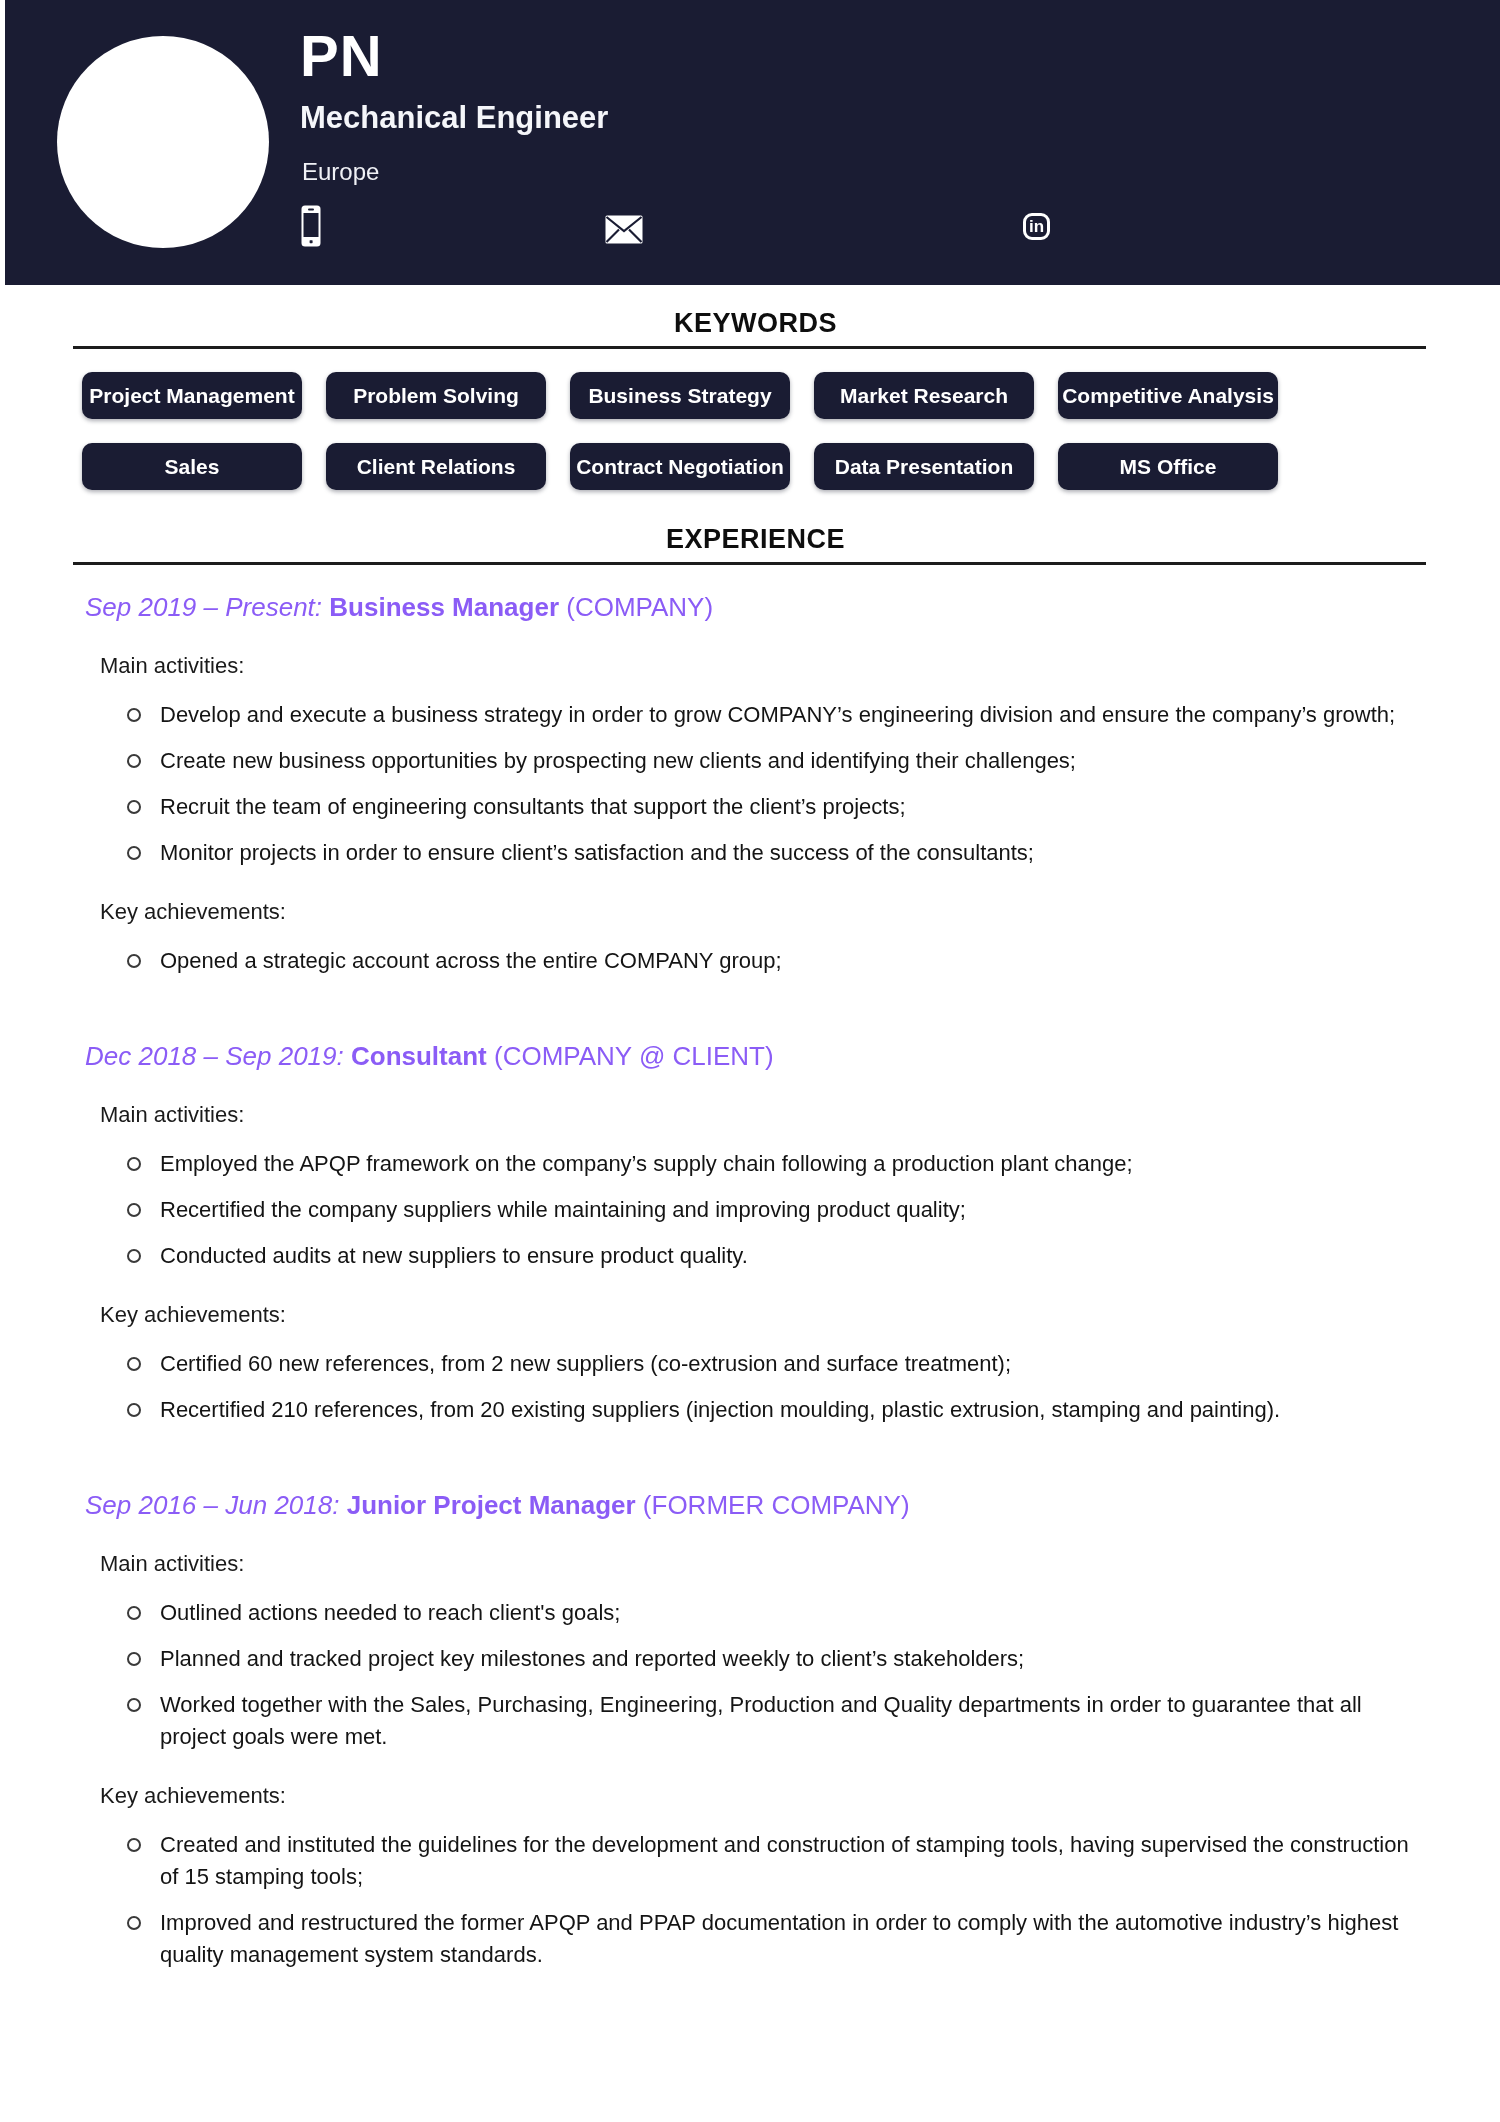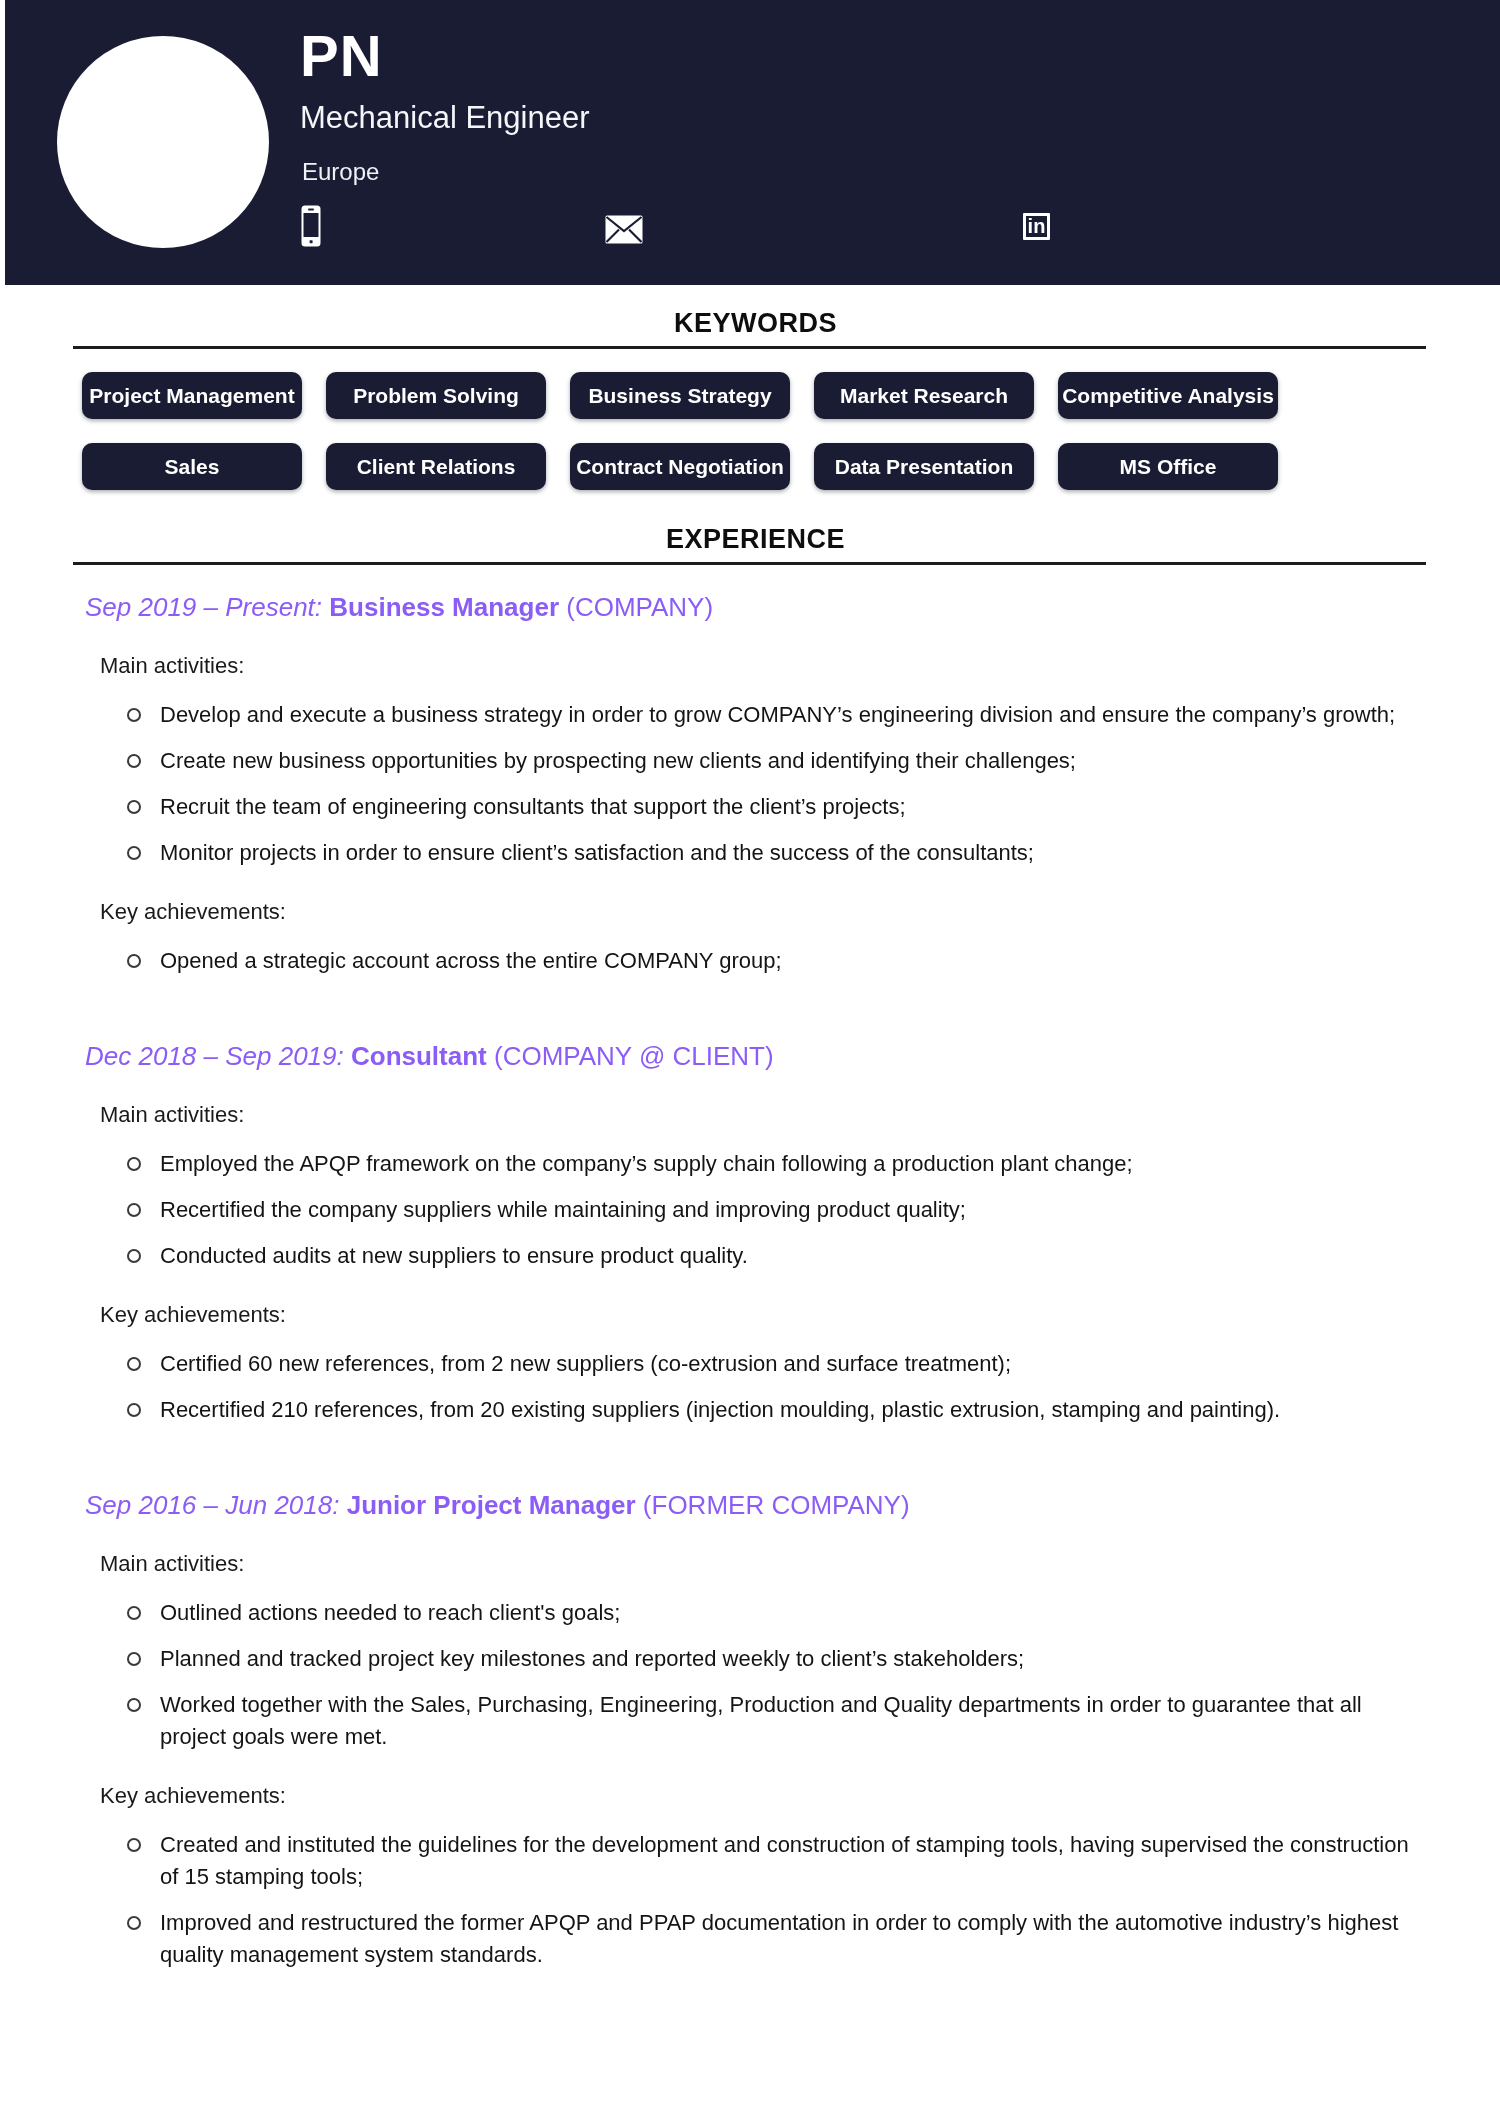--- a/index.html
+++ b/index.html
@@ -19,33 +19,33 @@
   .avatar{
     position:absolute;left:52px;top:36px;width:212px;height:212px;
     border-radius:50%;background:#ffffff;
   }
   .initials{
     position:absolute;left:295px;top:22px;
     font-size:58px;font-weight:700;color:#ffffff;letter-spacing:1px;
   }
   .headline{
     position:absolute;left:295px;top:100px;
-    font-size:31px;font-weight:400;color:#f5f6fa;
+    font-size:31px;font-weight:700;color:#f5f6fa;
   }
   .location{
     position:absolute;left:297px;top:158px;
     font-size:24px;color:#f0f1f6;
   }
   .contact-icon{position:absolute;top:205px;}
   .icon-phone{left:296px;width:20px;height:42px;}
   .icon-email{left:600px;top:215px;width:38px;height:29px;}
   .icon-linkedin{
     left:1018px;top:213px;width:21px;height:21px;
-    border:3px solid #ffffff;border-radius:1px;
-    color:#ffffff;font-weight:700;font-size:20px;line-height:21px;
+    border:3px solid #ffffff;border-radius:9px;
+    color:#ffffff;font-weight:700;font-size:17px;line-height:21px;
     text-align:center;letter-spacing:0;
   }
   
   .section{margin-left:73px;width:1353px;}
   .section-keywords{padding-top:308px;}
   .section-experience{margin-top:34px;}
   .section-heading{
     margin:0 0 0 12px;
     font-size:27px;font-weight:700;color:#0e0e0e;letter-spacing:.5px;text-align:center;
   }

